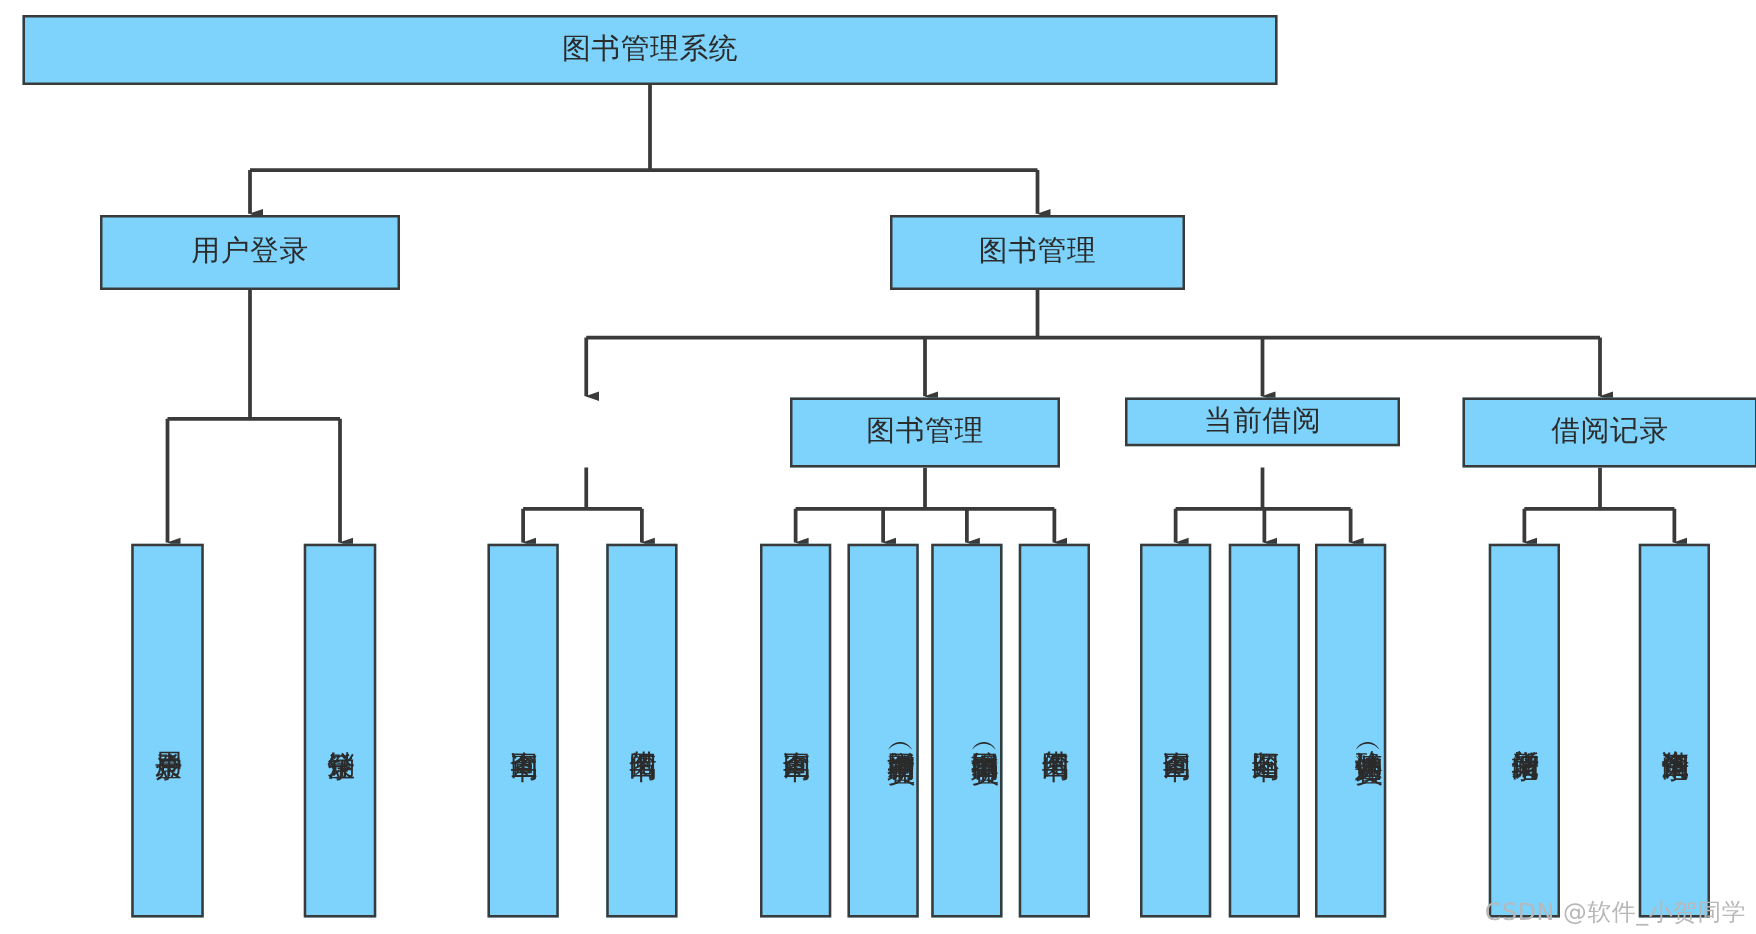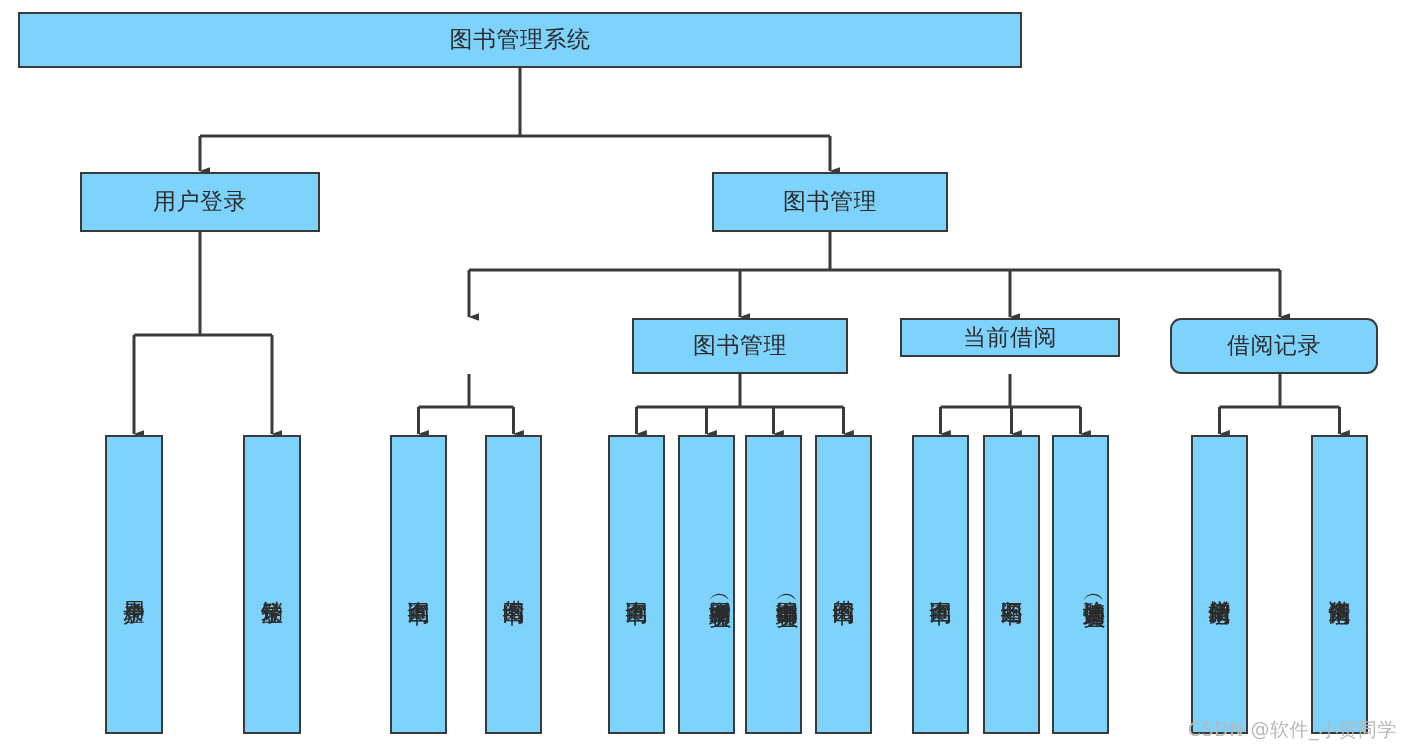--- a/index.html
+++ b/index.html
@@ -131,21 +131,21 @@
 
 
   <div class="node horiz" style="left:632px;  top:318px; width:216px; height:56px;">
     <span class="node-label">图书管理</span>
   </div>
 
   <div class="node horiz" style="left:900px;  top:318px; width:220px; height:39px;">
     <span class="node-label">当前借阅</span>
   </div>
 
-  <div class="node horiz" style="left:1170px; top:318px; width:208px; height:56px;border-radius:11px;">
+  <div class="node horiz" style="left:1170px; top:318px; width:236px; height:56px;">
     <span class="node-label">借阅记录</span>
   </div>
 
   <div class="node vert centered" style="left:105px; top:435px; width:58px; height:299px;">
     <span class="node-label">用户登录</span>
   </div>
 
   <div class="node vert centered" style="left:243px; top:435px; width:58px; height:299px;">
     <span class="node-label">注销登录</span>
   </div>

